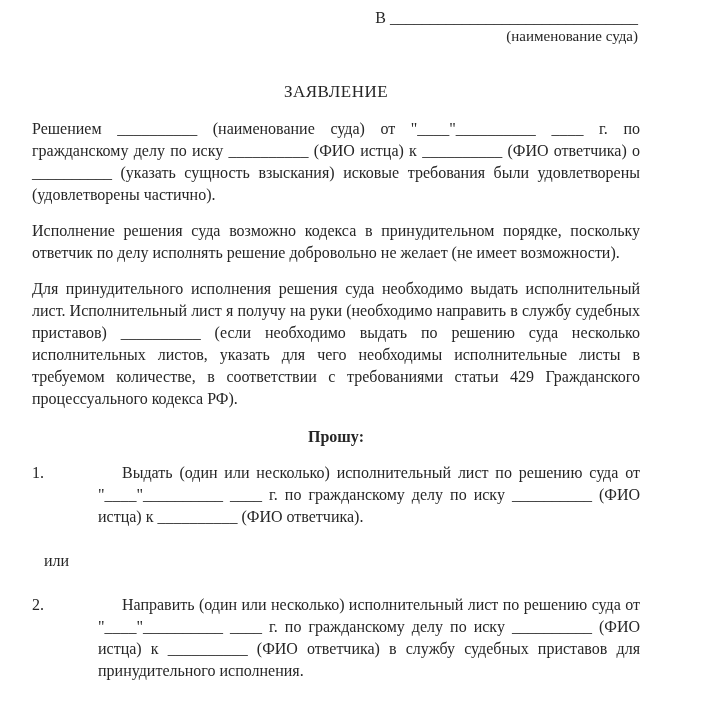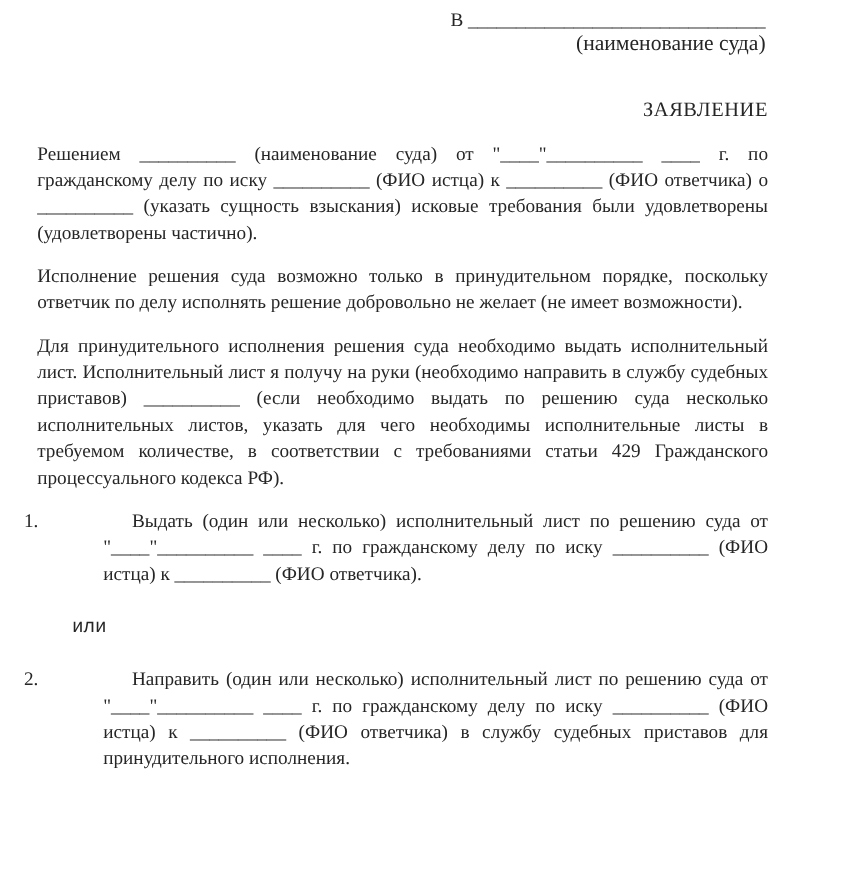--- a/index.html
+++ b/index.html
@@ -12,56 +12,55 @@
     height: 727px;
     font-family: "Liberation Serif", "DejaVu Serif", serif;
     font-size: 16px;
     color: #262626;
     overflow: hidden;
   }
   .page {
     box-sizing: border-box;
     width: 652px;
     height: 727px;
-    padding: 8px 12px 6px 20px;
+    padding: 8px 12px 6px 32px;
   }
 
   
   .doc-header {
     width: 272px;
     margin-left: auto;
     margin-right: 2px;
     text-align: right;
     line-height: 19px;
   }
   .doc-header .line {
     white-space: nowrap;
   }
   .caption {
-    font-size: 18px;
+    font-size: 15px;
     font-family: Liberation Serif, serif;
   }
 
   
   .doc-title {
-    text-align: right;
+    text-align: center;
     font-size: 17px;
     letter-spacing: 0.5px;
     margin-top: 36px;
   }
   .doc-subtitle {
     text-align: center;
     font-size: 16px;
     margin-top: 27px;
   }
 
   
   .body-text {
     margin-top: 16px;
-    margin-left: 11px;
   }
   .para {
     text-align: justify;
     line-height: 22px;
     margin: 0 0 14px 0;
   }
 
   
   .request-heading {
     text-align: center;
@@ -77,43 +76,43 @@
     width: 26px;
     flex: 0 0 26px;
   }
   .req-text {
     flex: 1;
     text-align: justify;
     text-indent: 24px;
     margin-left: 40px;
   }
   .or-sep {
-    margin: 22px 0 22px 40px;
+    margin: 22px 0 22px 12px;
     line-height: 22px;
-    font-family: Liberation Mono, monospace;
   }
 </style>
 </head>
 <body>
 
 <div class="page">
 
   <div class="doc-header">
     <div class="line">В _______________________________</div>
     <div class="line caption">(наименование суда)</div>
   </div>
 
   <div class="doc-title">ЗАЯВЛЕНИЕ</div>
 
   <div class="body-text">
     <p class="para">Решением __________ (наименование суда) от "____"__________ ____ г. по гражданскому делу по иску __________ (ФИО истца) к __________ (ФИО ответчика) о __________ (указать сущность взыскания) исковые требования были удовлетворены (удовлетворены частично).</p>
-    <p class="para">Исполнение решения суда возможно только в  принудительном порядке, поскольку ответчик по делу исполнять решение добровольно не желает (не имеет возможности).</p>
+    <p class="para">Исполнение решения суда возможно кодекса в  принудительном порядке, поскольку ответчик по делу исполнять решение добровольно не желает (не имеет возможности).</p>
     <p class="para">Для принудительного исполнения решения суда необходимо выдать исполнительный лист. Исполнительный лист я получу на руки (необходимо направить в службу судебных приставов) __________ (если необходимо выдать по решению суда несколько исполнительных листов, указать для чего необходимы исполнительные листы в требуемом количестве, в соответствии с требованиями статьи 429 Гражданского процессуального кодекса РФ).</p>
   </div>
 
+  <div class="request-heading">Прошу:</div>
 
   <div class="req-item">
     <div class="req-num">1.</div>
     <div class="req-text">Выдать (один или несколько) исполнительный лист по решению суда от "____"__________ ____ г. по гражданскому делу по иску __________ (ФИО истца) к __________ (ФИО ответчика).</div>
   </div>
 
   <div class="or-sep">или</div>
 
   <div class="req-item">
     <div class="req-num">2.</div>

